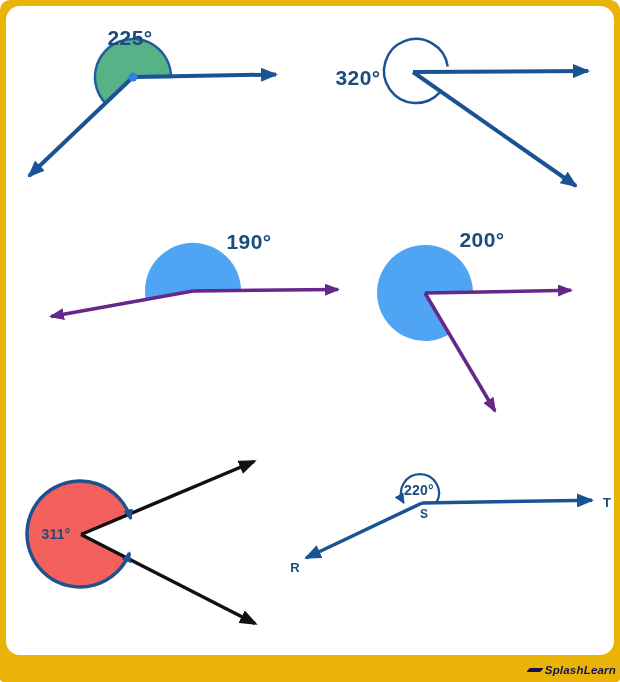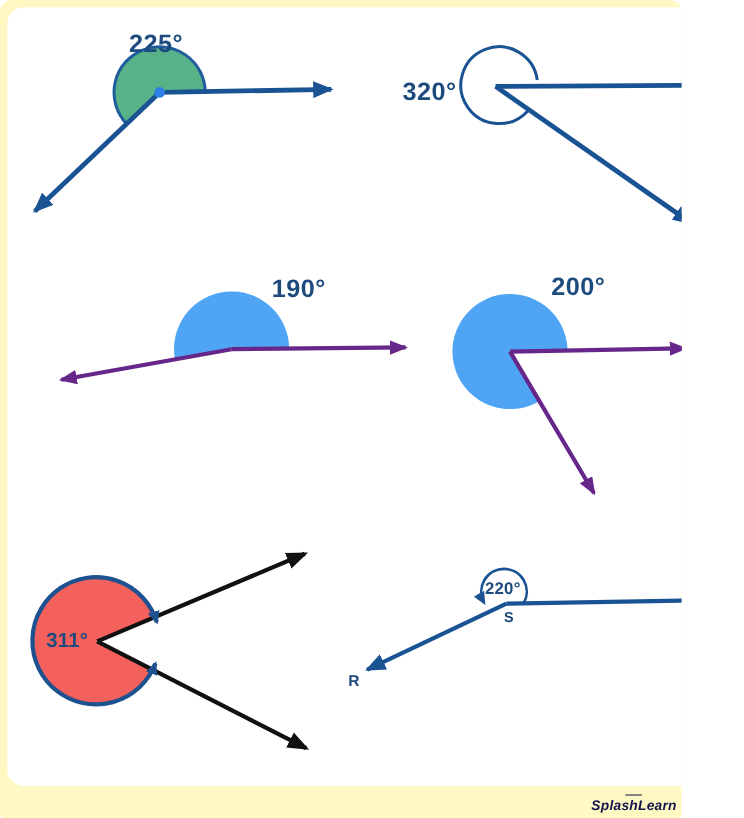--- a/index.html
+++ b/index.html
@@ -2,39 +2,39 @@
 <html><head>
 <meta charset="utf-8">
 <style>
   html,body { margin:0; padding:0; }
   body {
     width:620px; height:682px; position:relative;
     font-family:"Liberation Sans", sans-serif;
     background:#ffffff;
   }
   .frame {
-    position:absolute; left:0; top:0; width:568px; height:682px;
-    background:#fef9c3; border-radius:10px 10px 4px 4px; overflow:hidden;
+    position:absolute; left:0; top:0; width:620px; height:682px;
+    background:#eab308; border-radius:10px 10px 4px 4px; overflow:hidden;
   }
   .canvas {
     position:absolute; left:6px; top:6px; width:608px; height:649px;
     background:#ffffff; border-radius:14px;
   }
   svg.overlay { position:absolute; left:0; top:0; display:block; }
   .lbl {
     position:absolute; transform:translate(-50%,-50%);
     color:#1d4b7d; font-weight:700; white-space:nowrap; line-height:1;
   }
   .lbl-big { font-size:21px; letter-spacing:0.4px; }
   .lbl-sm  { font-size:14px; letter-spacing:0.2px; }
   .lbl-pt  { font-size:13px; }
   .watermark {
     position:absolute; right:4px; top:662px; height:16px;
     color:#15124d; font-size:11.5px; font-weight:700; font-style:italic;
-    letter-spacing:0.2px; display:flex; align-items:center; gap:3px;flex-direction:column;
+    letter-spacing:0.2px; display:flex; align-items:center; gap:3px;
   }
   .swoosh {
     display:inline-block; width:14px; height:4px; background:#15124d;
     transform:skewX(-40deg); border-radius:1px;
   }
 </style>
 </head>
 <body>
 
 <div class="frame">
@@ -95,21 +95,21 @@
       <path d="M 436.5 502.5 A 19 19 0 1 0 403.5 502.5" fill="none" stroke="#1a5394" stroke-width="2.2" marker-end="url(#arrNavySm)"></path>
       <path d="M 422 503 L 592 500.2" stroke="#1a5394" stroke-width="3.5" marker-end="url(#arrBlue)"></path>
       <path d="M 422 503 L 306 558" stroke="#1a5394" stroke-width="3.5" marker-end="url(#arrBlue)"></path>
     </g>
   </svg>
 
   <div class="lbl lbl-big" style="left:130px; top:37px;">225°</div>
   <div class="lbl lbl-big" style="left:358px; top:65px;margin-top:12px;">320°</div>
   <div class="lbl lbl-big" style="left:249px; top:241px;">190°</div>
   <div class="lbl lbl-big" style="left:482px; top:239px;">200°</div>
-  <div class="lbl lbl-sm" style="left:56px; top:534px; font-size:17px;">311°</div>
+  <div class="lbl lbl-sm" style="left:56px; top:534px; font-size:14px;">311°</div>
   <div class="lbl lbl-sm" style="left:419px; top:490px;">220°</div>
 
   <div class="lbl lbl-pt" style="left:424px; top:514px; font-size:12px;">S</div>
   <div class="lbl lbl-pt" style="left:295px; top:567px;">R</div>
   <div class="lbl lbl-pt" style="left:607px; top:502px;">T</div>
 
   <div class="watermark">
     <span class="swoosh"></span>
     <span>SplashLearn</span>
   </div>

